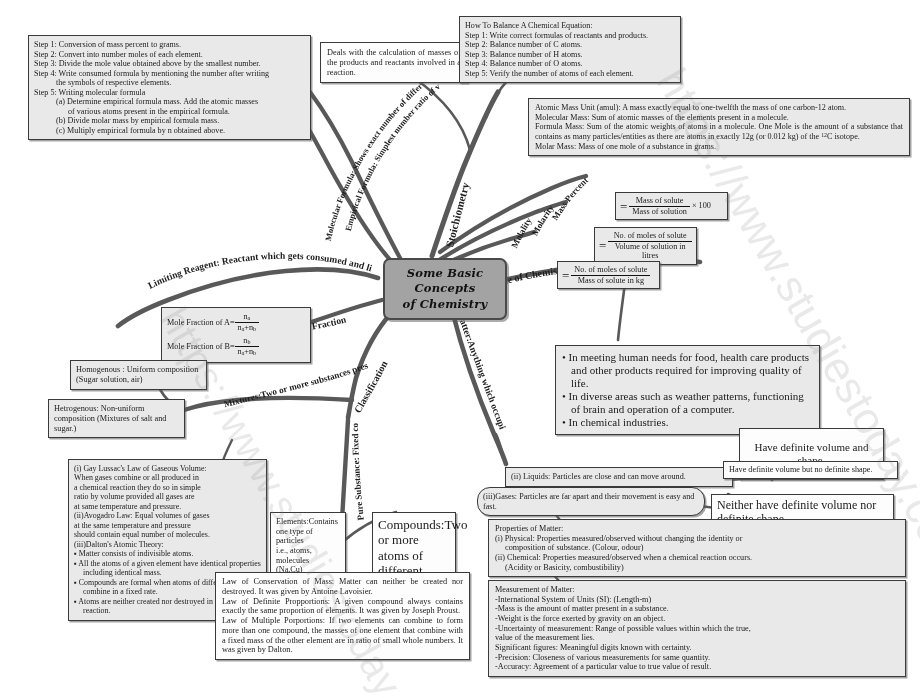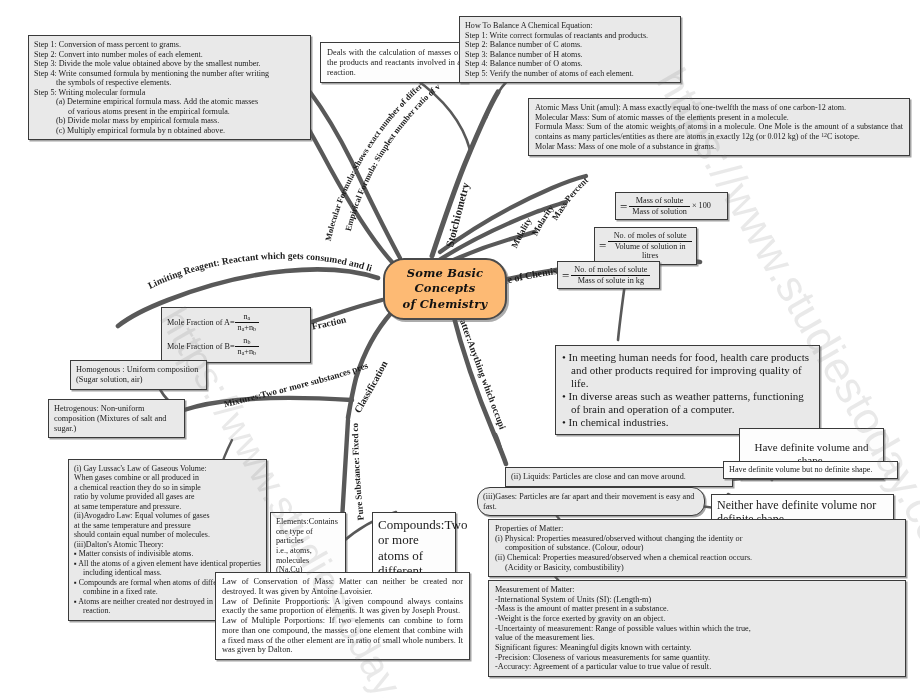--- a/index.html
+++ b/index.html
@@ -58,23 +58,23 @@
   .box .ind2 { padding-left: 22px; display: block; }
   .box .ind3 { padding-left: 34px; display: block; }
   .justify { text-align: justify; }
   .bullet { padding-left: 9px; text-indent: -9px; display: block; }
 
   
   #center-node {
     position: absolute;
     left: 383px; top: 258px;
     width: 124px; height: 62px;
-    background: #fdba74;
+    background: #a3a3a3;
     border: 2px solid #4a4a4a;
-    border-radius: 21px;
+    border-radius: 7px;
     z-index: 4;
     display: flex; align-items: center; justify-content: center;
     box-shadow: 2px 2px 0 rgba(90,90,90,0.5);
   }
   #center-node .ct {
     font-family: "DejaVu Serif", serif;
     font-style: italic;
     font-weight: bold;
     font-size: 11.5px;
     line-height: 1.32;

